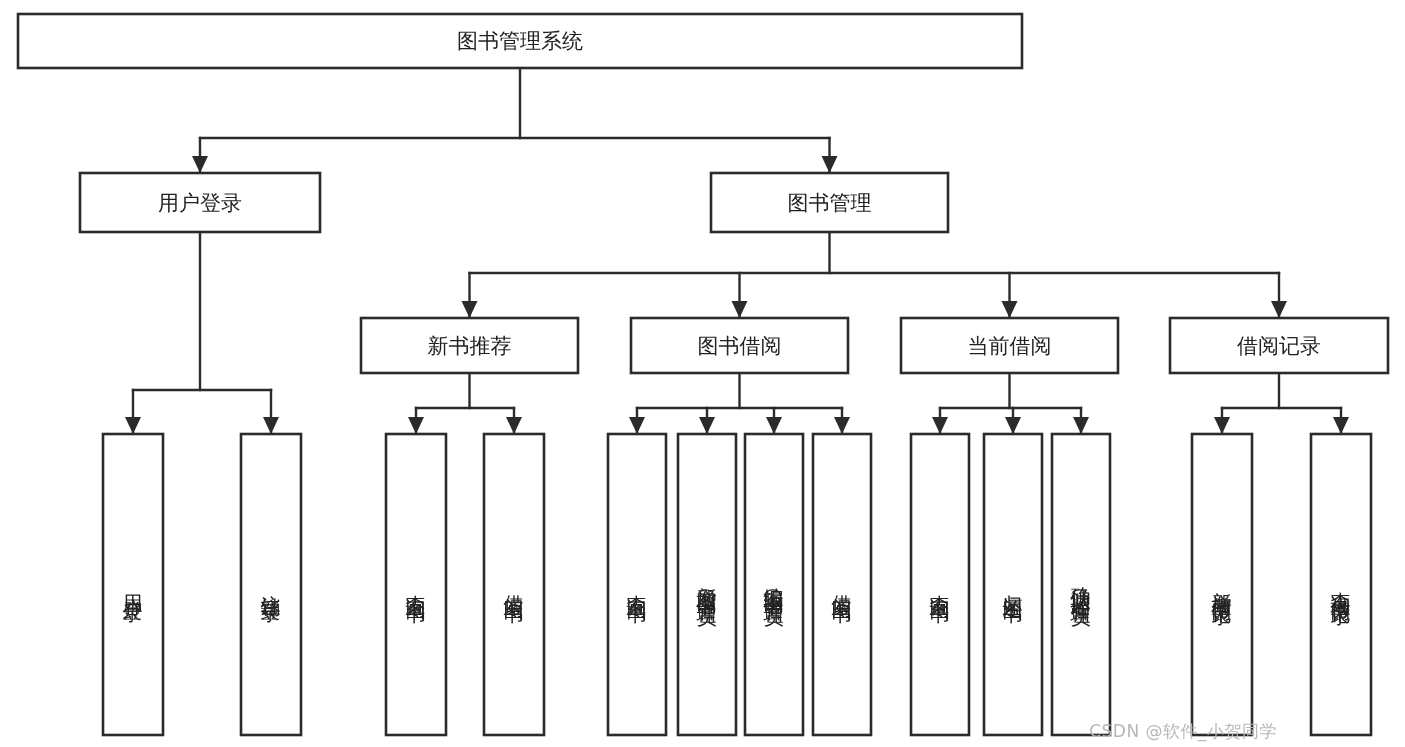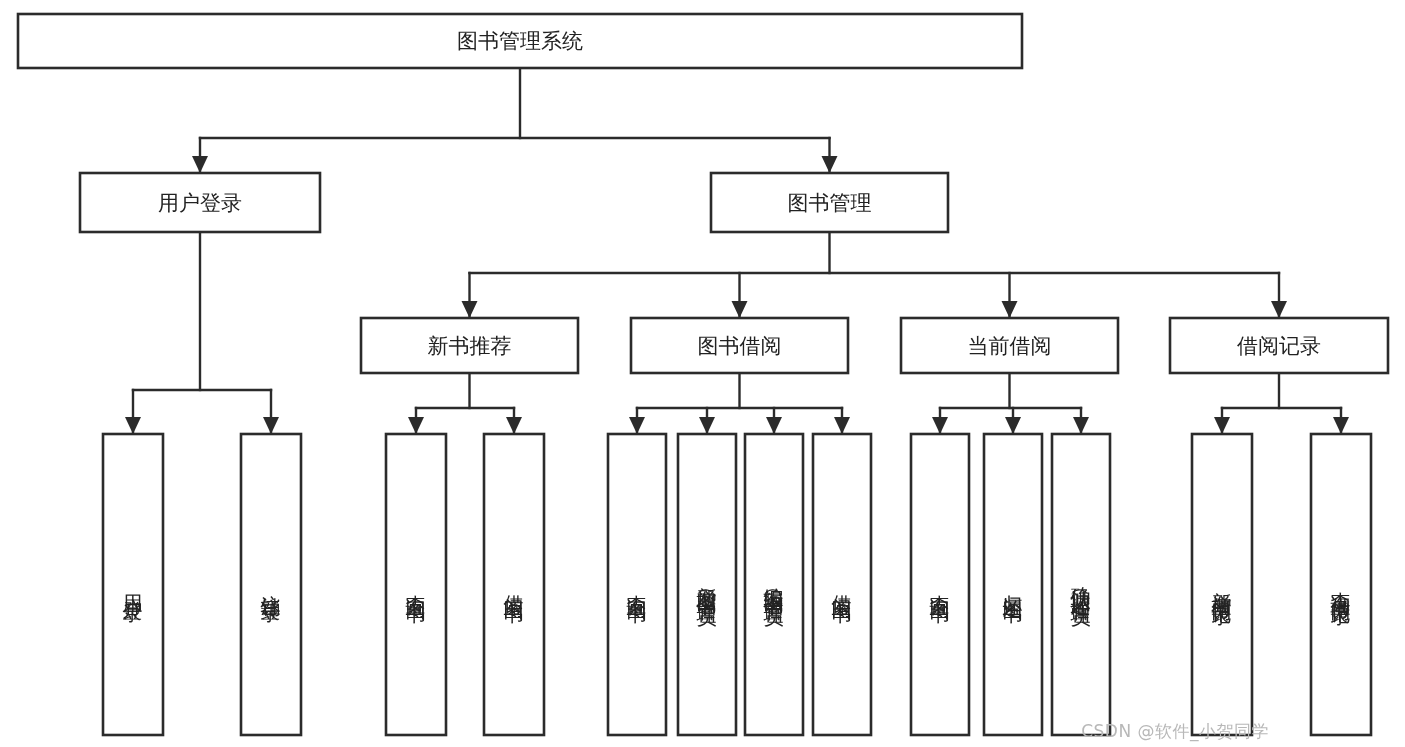--- a/index.html
+++ b/index.html
@@ -60,21 +60,21 @@
     line-height: 1;
     text-align: center;
     display: flex;
     align-items: center;
     justify-content: center;
     white-space: nowrap;
     pointer-events: none;
   }
   .watermark {
     position: absolute;
-    right: 16px;
+    right: 8px;
     bottom: 4px;
     font-family: "DejaVu Sans", "Liberation Sans", sans-serif;
     font-size: 17px;
     color: #b8b8b8;
     letter-spacing: 0.5px;
     white-space: nowrap;
   }
 </style>
 </head>
 <body>

